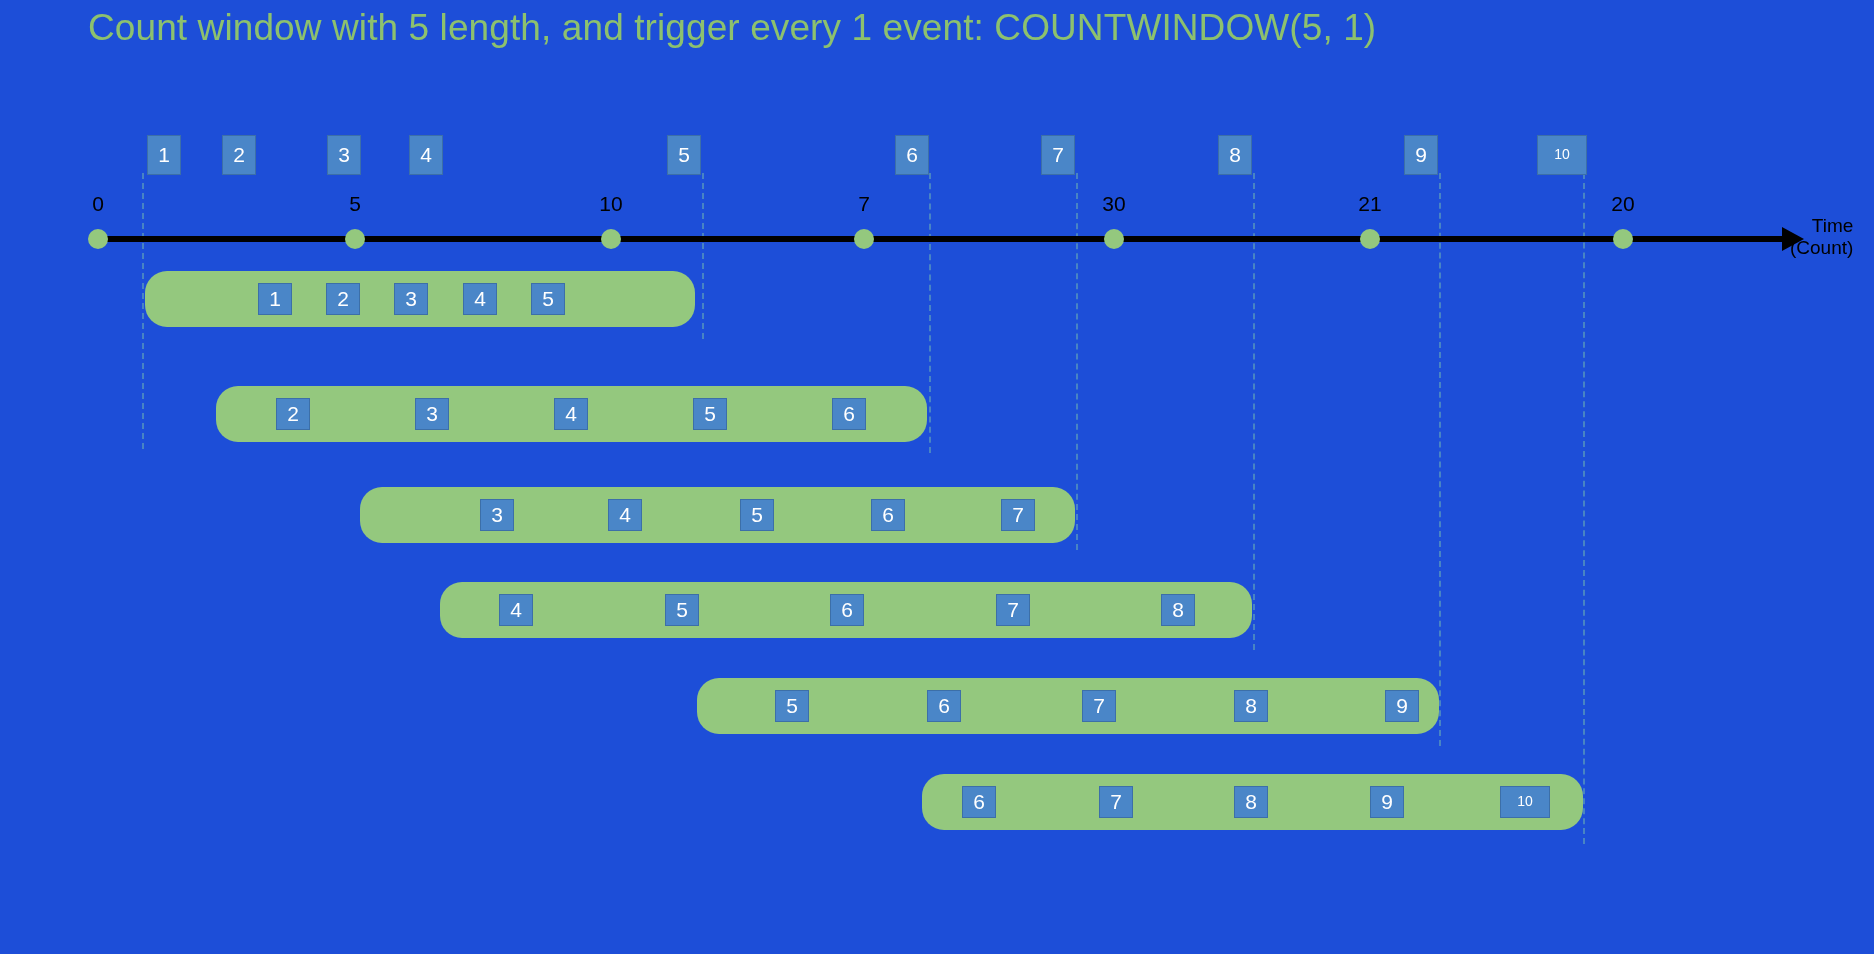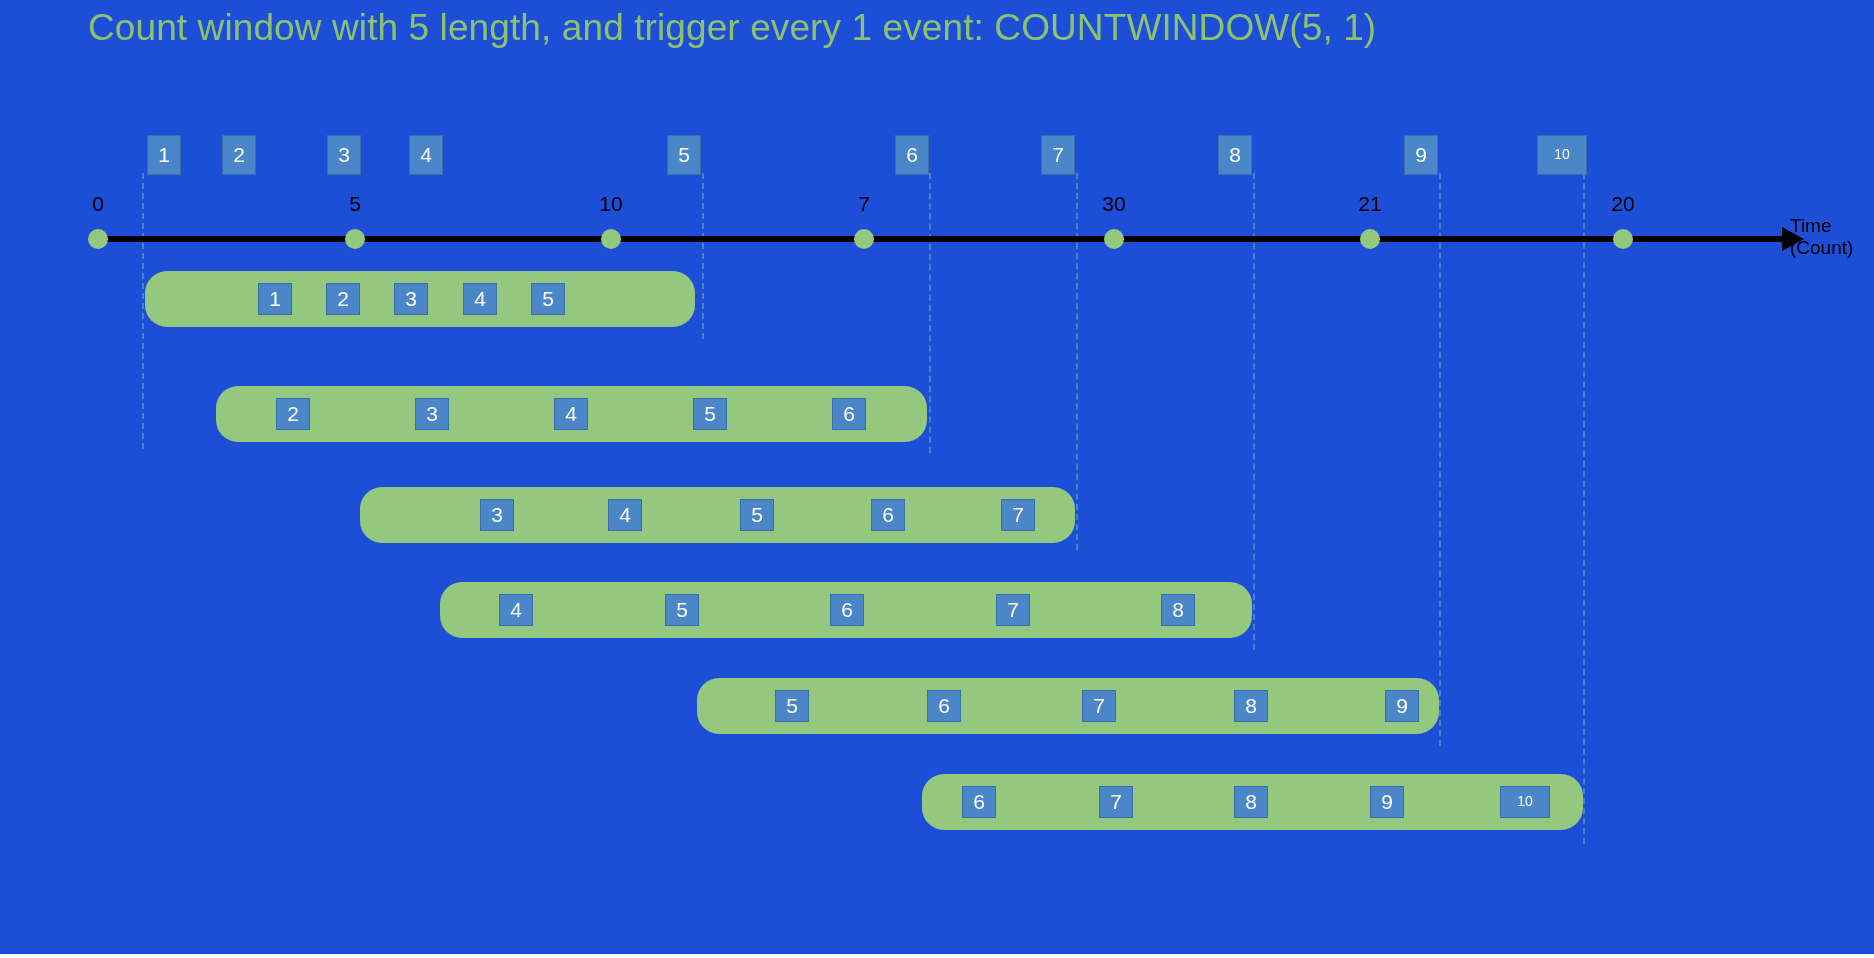--- a/index.html
+++ b/index.html
@@ -50,21 +50,21 @@
     border-bottom: 12px solid transparent;
     border-left: 22px solid #000000;
   }
   .axis-label {
     position: absolute;
     left: 1790px;
     top: 215px;
     font-size: 19px;
     line-height: 22px;
     color: #000000;
-    text-align: left;
+    text-align: right;
     white-space: nowrap;
   }
   .axis-dot {
     position: absolute;
     width: 20px;
     height: 20px;
     margin-left: -10px;
     margin-top: -10px;
     border-radius: 50%;
     background: #94C87E;

